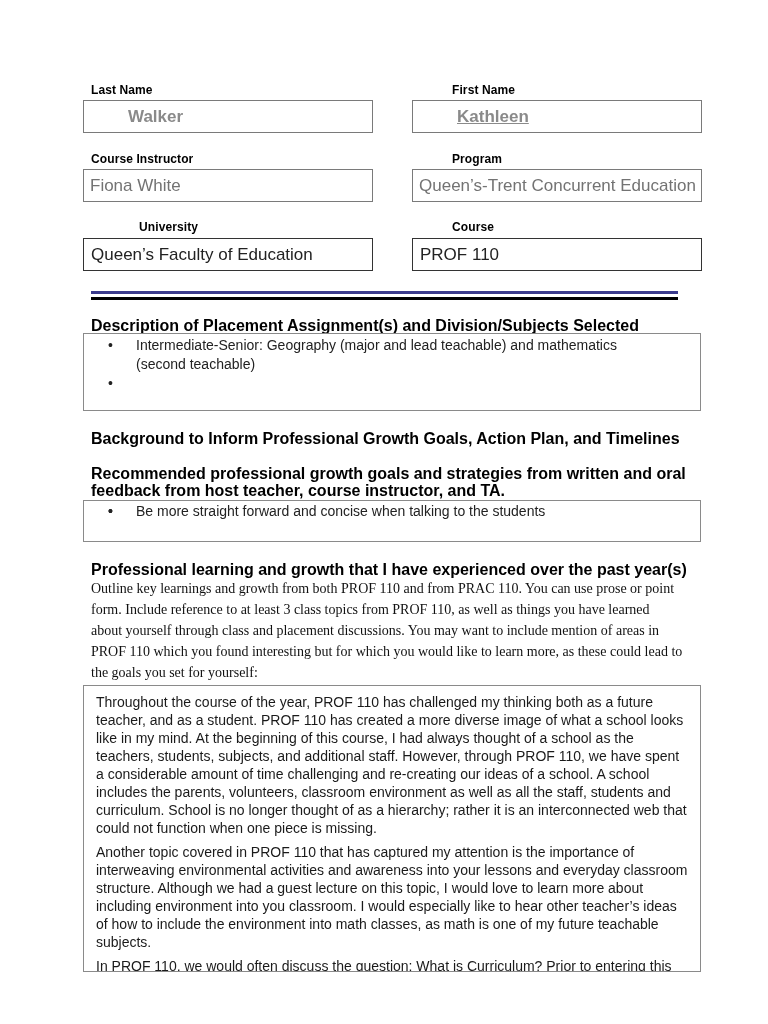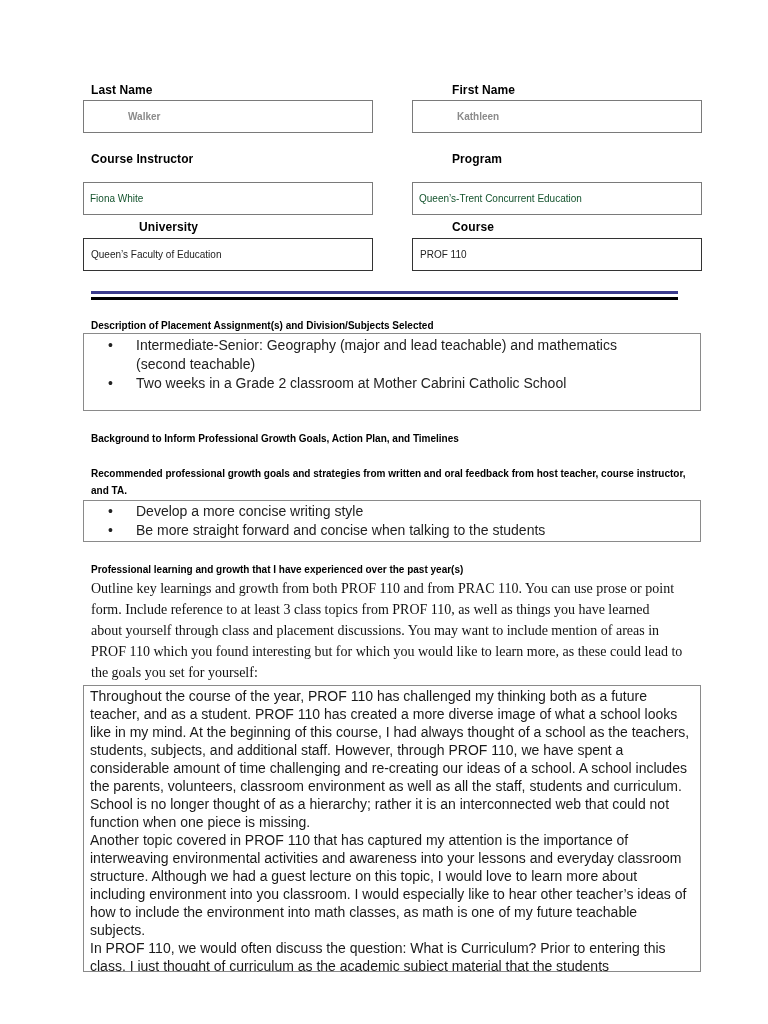--- a/index.html
+++ b/index.html
@@ -1,75 +1,75 @@
 <!DOCTYPE html>
 <html><head>
 <meta charset="utf-8">
 <style>
   html, body { margin: 0; padding: 0; background: #ffffff; }
   body { width: 768px; height: 1024px; position: relative; overflow: hidden;
          font-family: "Liberation Sans", sans-serif; color: #111; }
   .abs { position: absolute; }
   .label { font-weight: bold; font-size: 12px; color: #000; letter-spacing: 0.1px; }
   .field { border: 1px solid #7a7a7a; box-sizing: border-box; height: 33px;
-           font-size: 10px; line-height: 31px; padding-left: 6px; white-space: nowrap; overflow: hidden; }
+           font-size: 17px; line-height: 31px; padding-left: 6px; white-space: nowrap; overflow: hidden; }
   .field.dark { border-color: #333; }
   .gray-bold { color: #8a8a8a; font-weight: bold; }
-  .gray { color: #14532d; margin-top: 13px; }
+  .gray { color: #737373; }
   .black { color: #222; padding-left: 7px; }
   .rule-blue { height: 3px; background: #3a3a8c; }
   .rule-black { height: 3px; background: #000; }
-  .heading { font-weight: bold; font-size: 10px; color: #000; line-height: 17px; }
+  .heading { font-weight: bold; font-size: 16px; color: #000; line-height: 17px; }
   .box { border: 1px solid #8a8a8a; box-sizing: border-box; font-size: 14px; color: #222; }
   .box ul { margin: 0; padding: 0 0 0 52px; list-style: none; }
   .box li { position: relative; line-height: 19px; }
   .box li .bullet { position: absolute; left: -28px; top: 0; }
   .serif { font-family: "Liberation Serif", serif; font-size: 14px; line-height: 21px; color: #111; }
   .essay { border: 1px solid #8a8a8a; box-sizing: border-box; font-size: 14px; line-height: 18px;
            padding: 0 6px; color: #1a1a1a; overflow: hidden; }
-  .essay p { margin: 0; }
+  .essay p { margin: 6px; }
 </style>
 </head>
 <body>
 
 <div class="abs label" style="left:91px;top:83px;">Last Name</div>
 <div class="abs field gray-bold" style="left:83px;top:100px;width:290px;padding-left:44px;">Walker</div>
 
 <div class="abs label" style="left:452px;top:83px;">First Name</div>
-<div class="abs field gray-bold" style="left:412px;top:100px;width:290px;padding-left:44px;">Kathleen</div>
+<div class="abs field gray-bold" style="left:412px;top:100px;width:290px;padding-left:44px;text-decoration:underline;">Kathleen</div>
 
 <div class="abs label" style="left:91px;top:152px;">Course Instructor</div>
 <div class="abs field gray" style="left:83px;top:169px;width:290px;">Fiona White</div>
 
 <div class="abs label" style="left:452px;top:152px;">Program</div>
 <div class="abs field gray" style="left:412px;top:169px;width:290px;">Queen’s-Trent Concurrent Education</div>
 
 <div class="abs label" style="left:91px;top:220px;margin-left:48px;">University</div>
 <div class="abs field dark black" style="left:83px;top:238px;width:290px;">Queen’s Faculty of Education</div>
 
 <div class="abs label" style="left:452px;top:220px;">Course</div>
 <div class="abs field dark black" style="left:412px;top:238px;width:290px;">PROF 110</div>
 
 <div class="abs rule-blue" style="left:91px;top:291px;width:587px;"></div>
 <div class="abs rule-black" style="left:91px;top:297px;width:587px;"></div>
 
 <div class="abs heading" style="left:91px;top:317px;">Description of Placement Assignment(s) and Division/Subjects Selected</div>
 <div class="abs box" style="left:83px;top:333px;width:618px;height:78px;padding-top:2px;">
   <ul style="width:520px;">
     <li><span class="bullet">•</span><span>Intermediate-Senior: Geography (major and lead teachable) and mathematics (second teachable)</span></li>
-    <li><span class="bullet">•</span><span>Two weeks in a Grade 2 classroom at Mother Cabrini Catholic School</span></li>
+    <li><span class="bullet">•</span></li>
   </ul>
 </div>
 
 <div class="abs heading" style="left:91px;top:430px;">Background to Inform Professional Growth Goals, Action Plan, and Timelines</div>
 
 <div class="abs heading" style="left:91px;top:465px;width:600px;">Recommended professional growth goals and strategies from written and oral feedback from host teacher, course instructor, and TA.</div>
 <div class="abs box" style="left:83px;top:500px;width:618px;height:42px;padding-top:1px;">
   <ul>
-    <li><span class="bullet">•</span><span>Develop a more concise writing style</span></li>
+    <li><span class="bullet">•</span></li>
     <li><span class="bullet">•</span><span>Be more straight forward and concise when talking to the students</span></li>
   </ul>
 </div>
 
 <div class="abs heading" style="left:91px;top:561px;">Professional learning and growth that I have experienced over the past year(s)</div>
 <div class="abs serif" style="left:91px;top:578px;width:592px;">Outline key learnings and growth from both PROF 110 and from PRAC 110. You can use prose or point form. Include reference to at least 3 class topics from PROF 110, as well as things you have learned about yourself through class and placement discussions. You may want to include mention of areas in PROF 110 which you found interesting but for which you would like to learn more, as these could lead to the goals you set for yourself:</div>
 
 <div class="abs essay" style="left:83px;top:685px;width:618px;height:287px;padding-top:1px;">
   <p>Throughout the course of the year, PROF 110 has challenged my thinking both as a future teacher, and as a student. PROF 110 has created a more diverse image of what a school looks like in my mind. At the beginning of this course, I had always thought of a school as the teachers, students, subjects, and additional staff. However, through PROF 110, we have spent a considerable amount of time challenging and re-creating our ideas of a school. A school includes the parents, volunteers, classroom environment as well as all the staff, students and curriculum. School is no longer thought of as a hierarchy; rather it is an interconnected web that could not function when one piece is missing.</p>
   <p>Another topic covered in PROF 110 that has captured my attention is the importance of interweaving environmental activities and awareness into your lessons and everyday classroom structure. Although we had a guest lecture on this topic, I would love to learn more about including environment into you classroom. I would especially like to hear other teacher’s ideas of how to include the environment into math classes, as math is one of my future teachable subjects.</p>

